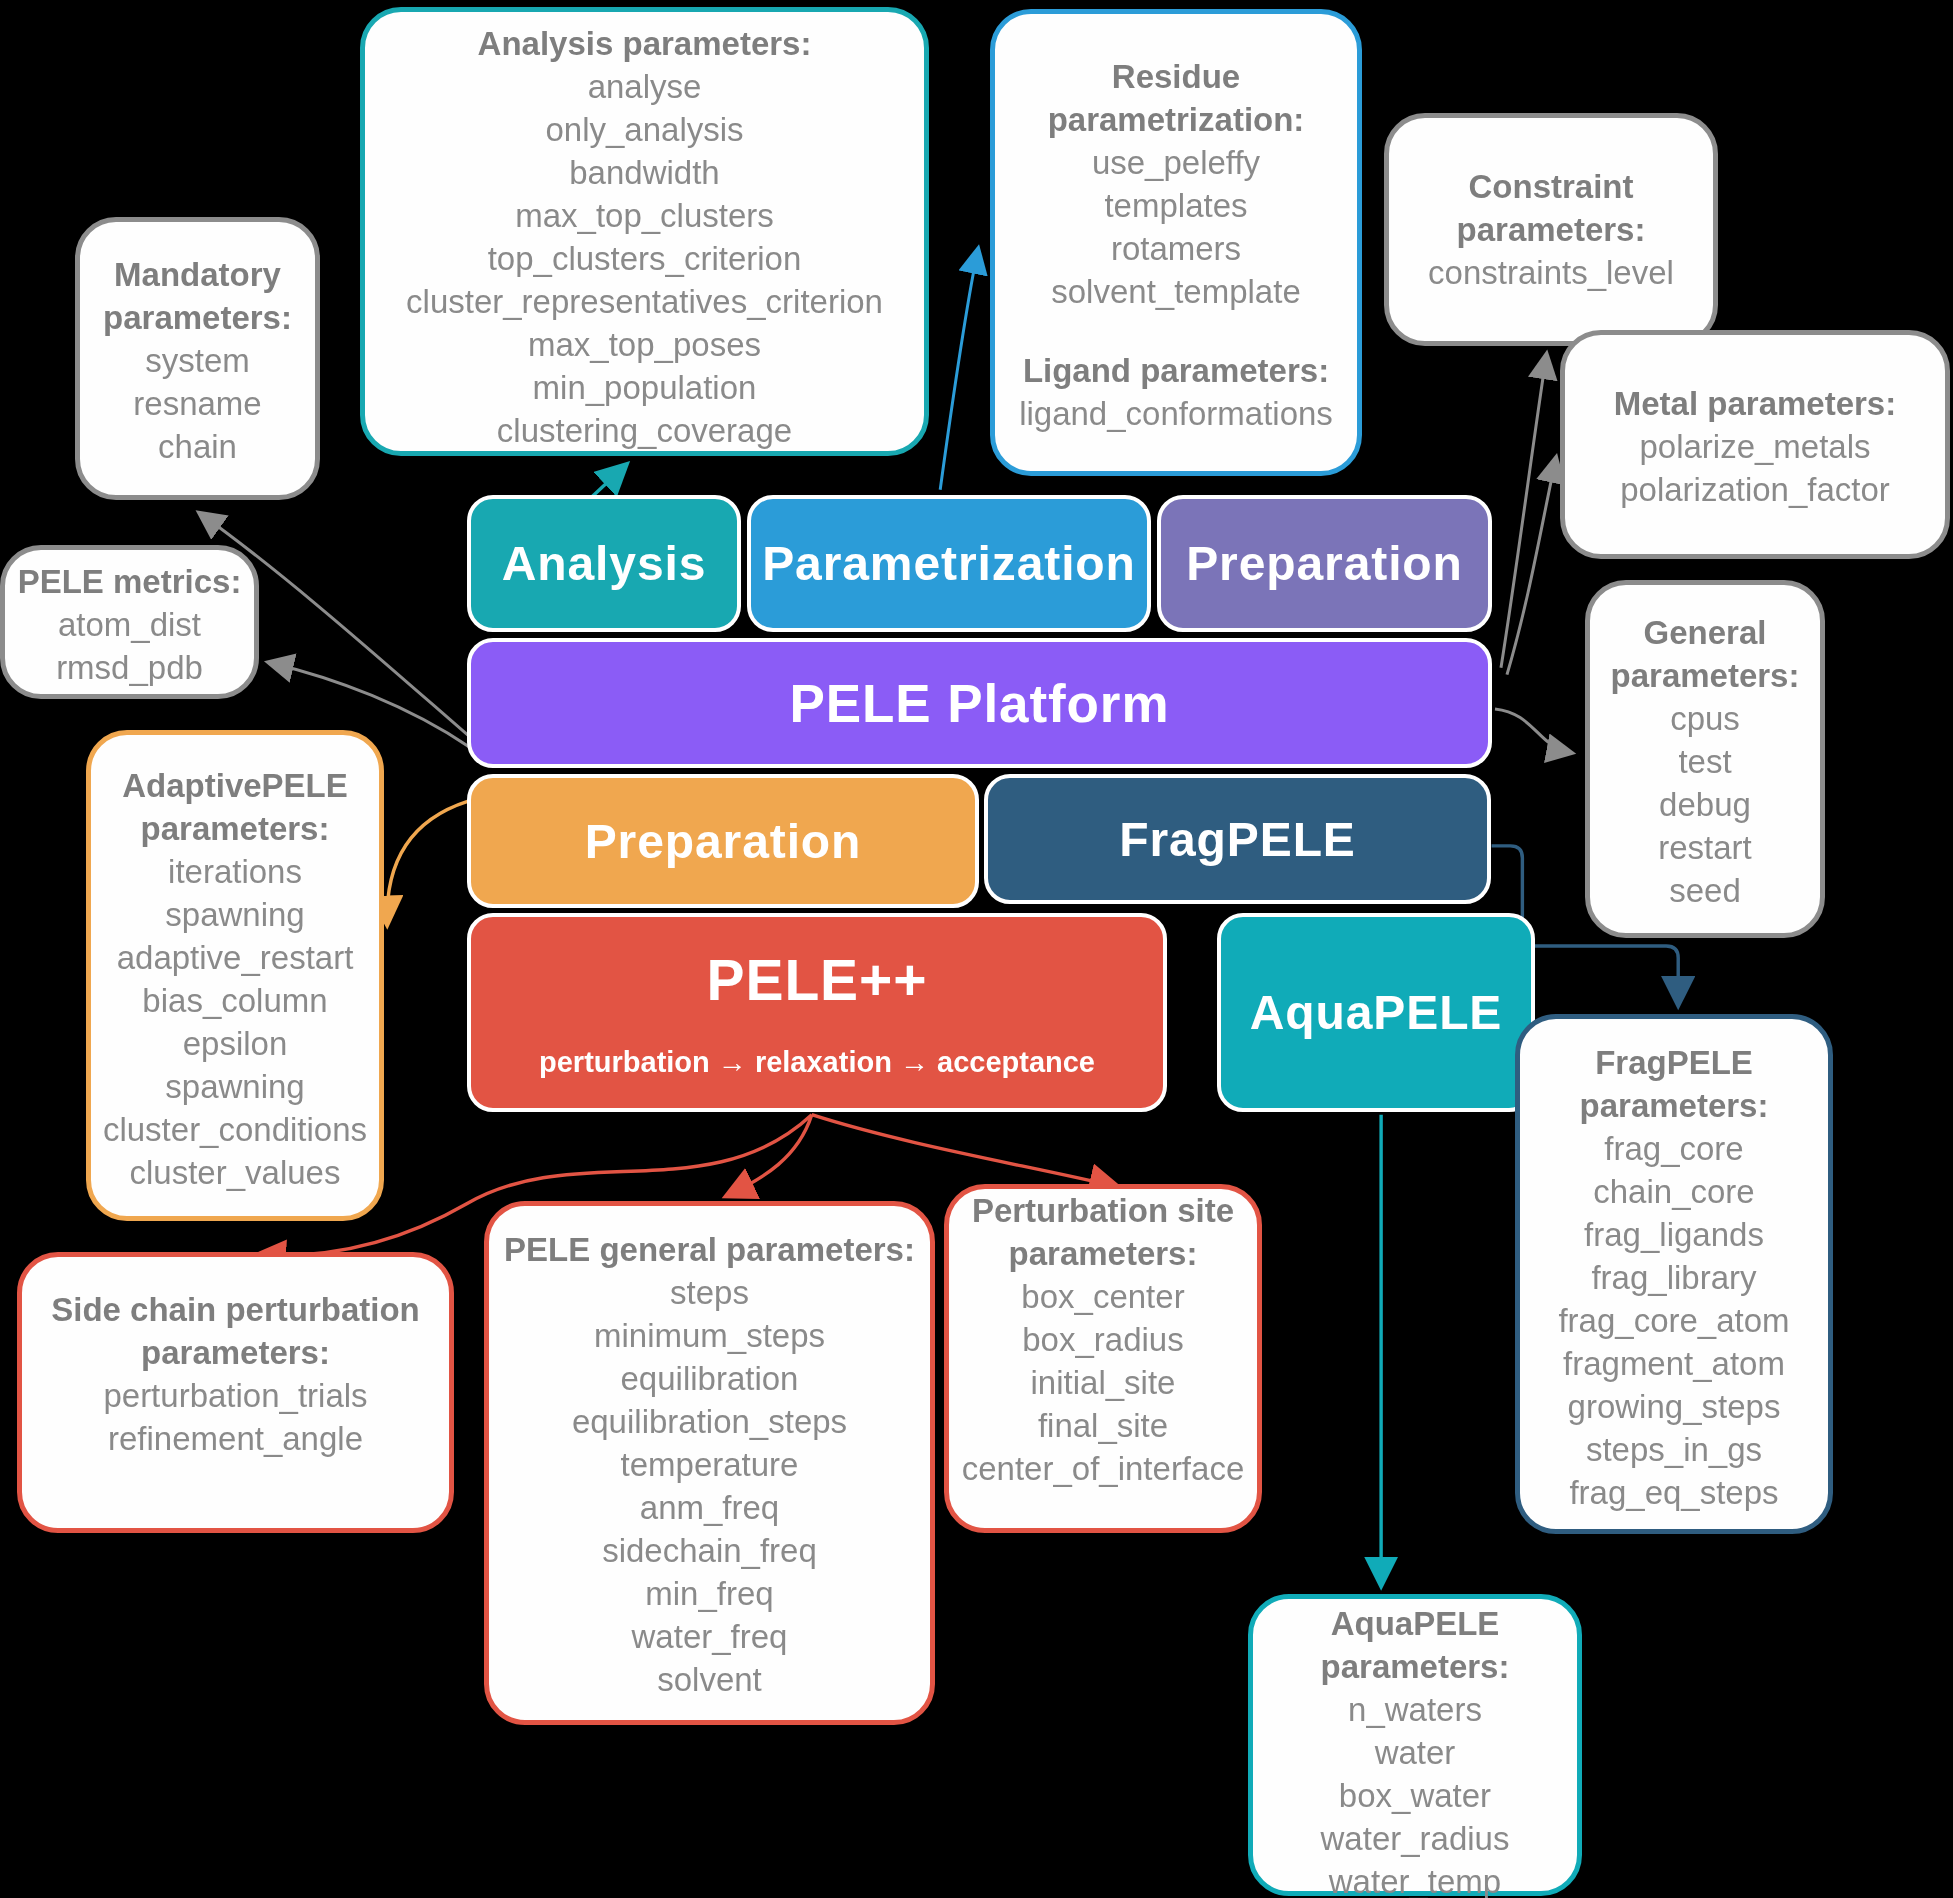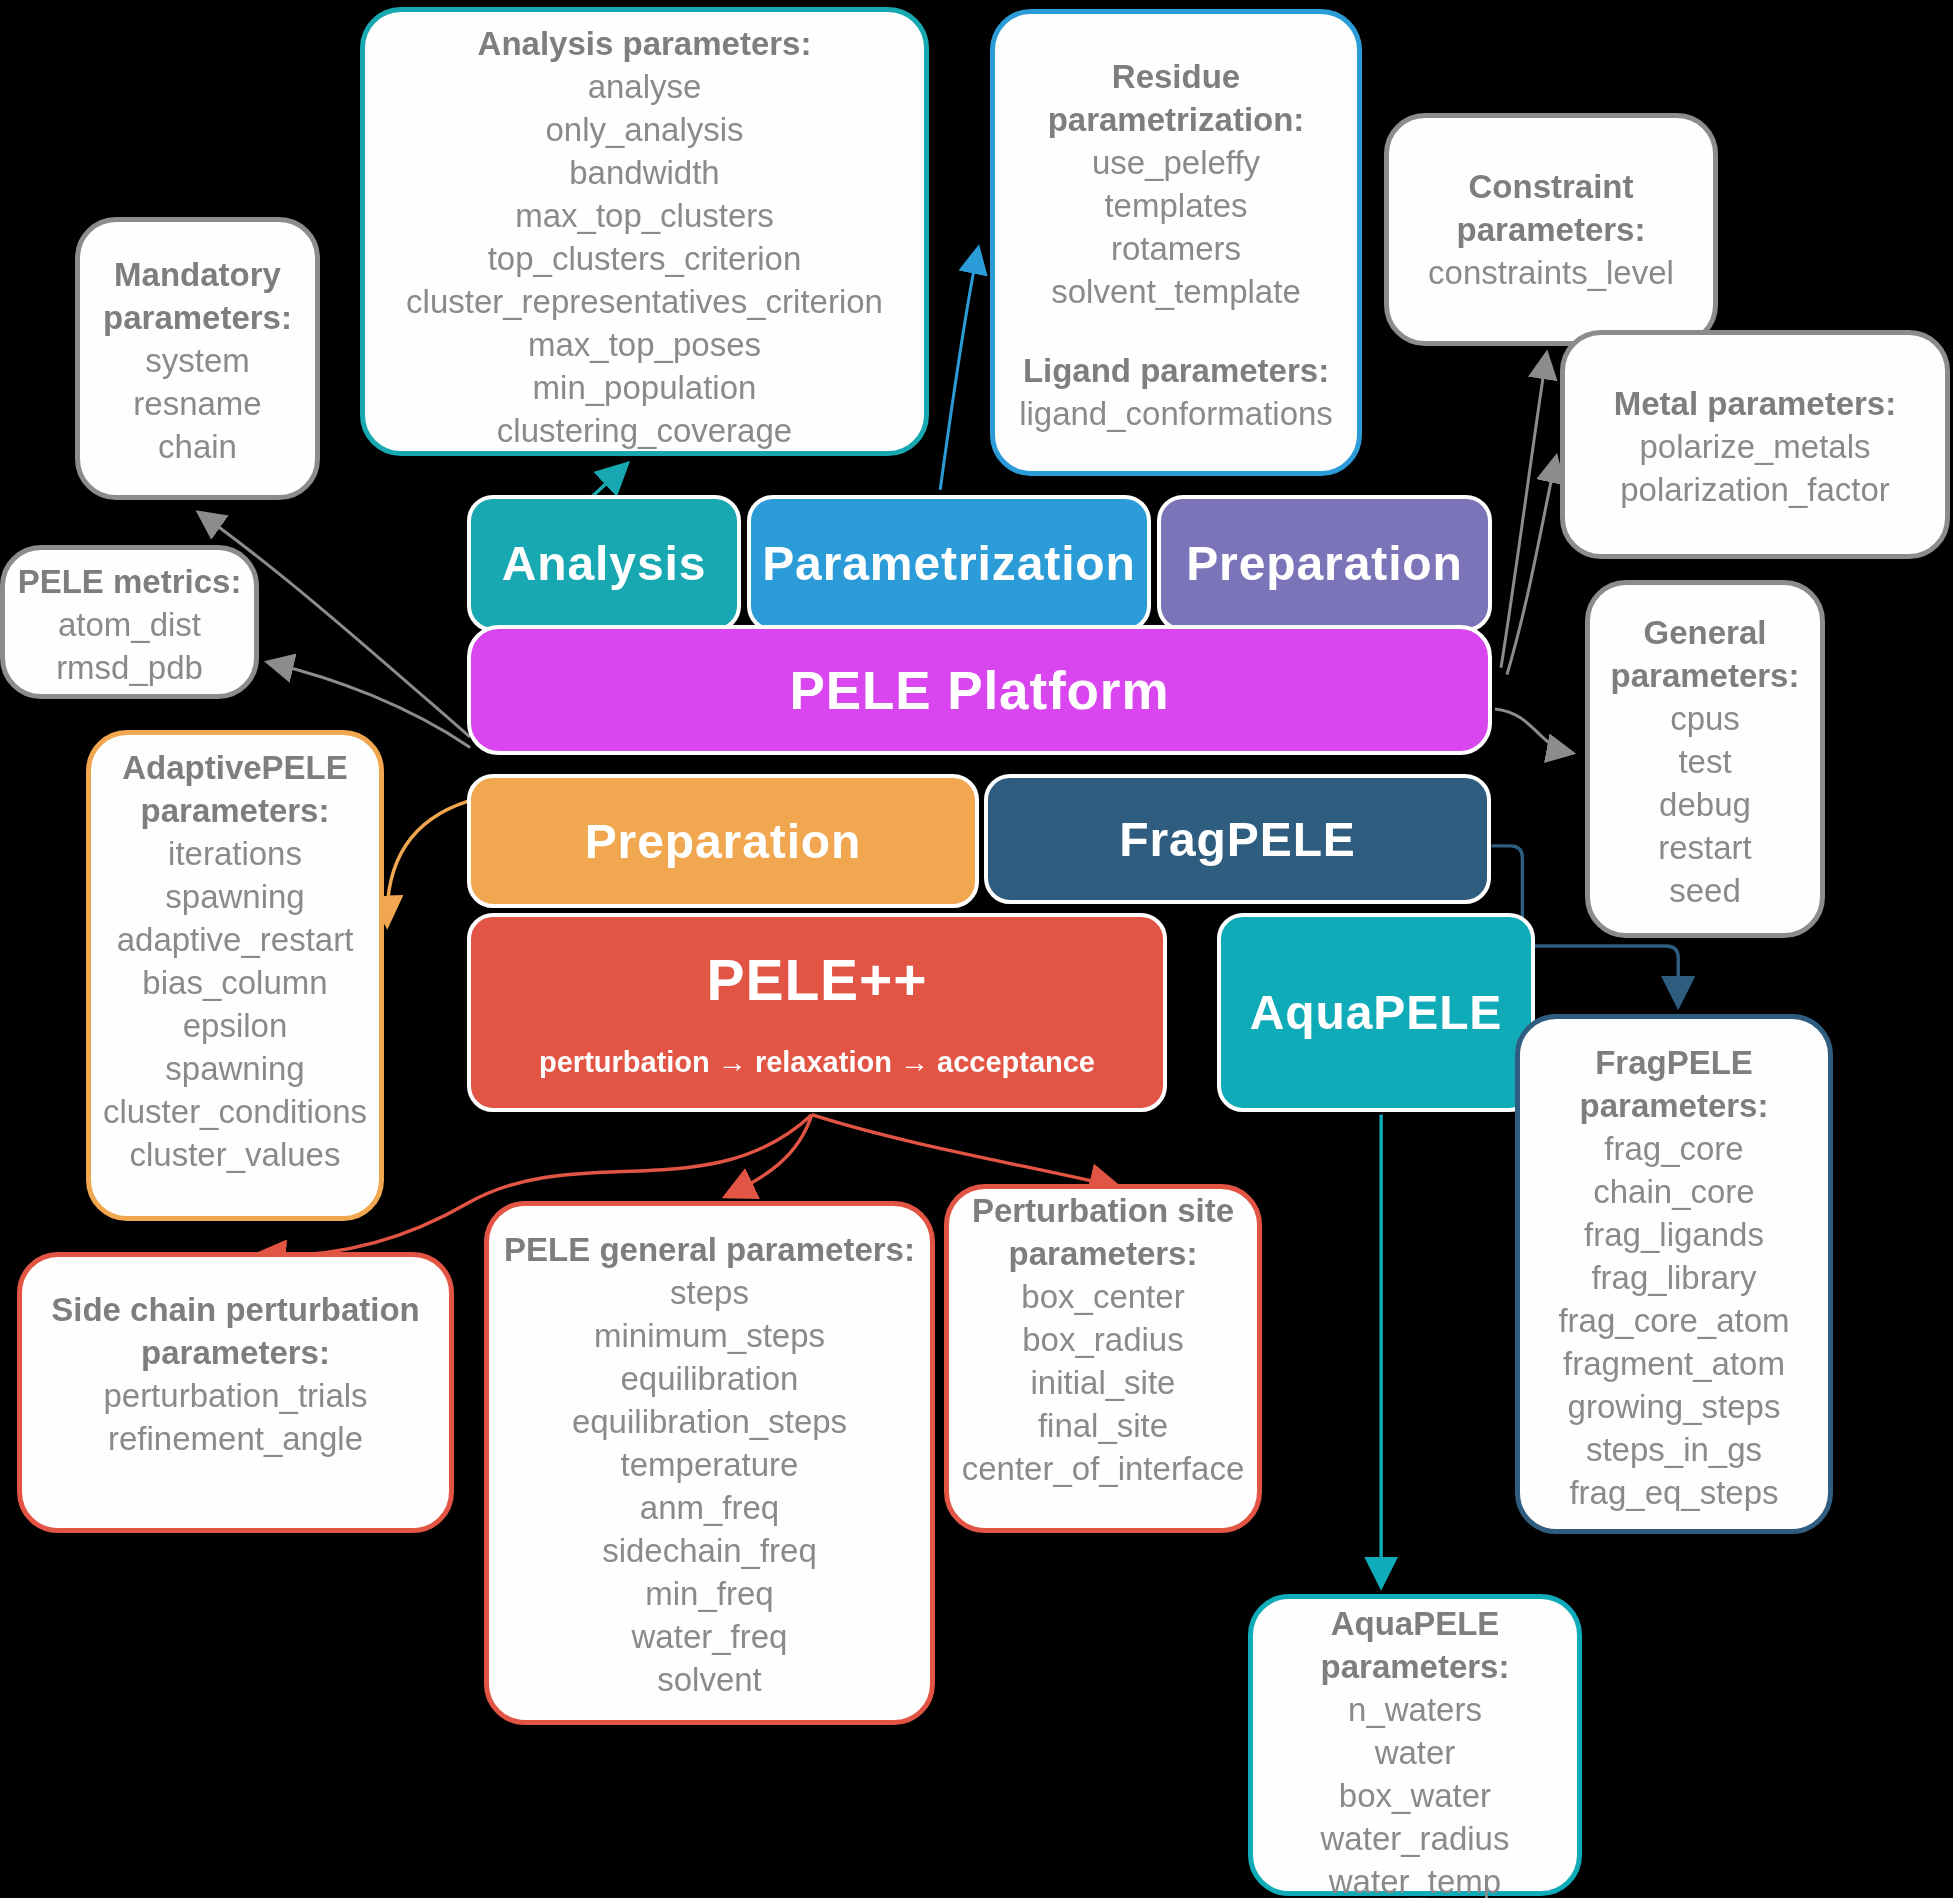--- a/index.html
+++ b/index.html
@@ -68,21 +68,21 @@
     </svg>
 <div class="block" style="left: 467px; top: 495px; width: 274px; height: 137px; background: rgb(24, 168, 177);">
       <div class="block-label">Analysis</div>
     </div>
     <div class="block" style="left: 747px; top: 495px; width: 404px; height: 137px; background: rgb(43, 156, 216);">
       <div class="block-label">Parametrization</div>
     </div>
     <div class="block" style="left: 1157px; top: 495px; width: 335px; height: 137px; background: rgb(123, 116, 184);">
       <div class="block-label">Preparation</div>
     </div>
-    <div class="block" style="left: 467px; top: 625px; width: 1025px; height: 130px; background: #d946ef; border-radius: 32px;">
+    <div class="block" style="left: 467px; top: 638px; width: 1025px; height: 130px; background: #8b5cf6;">
       <div class="block-label platform">PELE Platform</div>
     </div>
     <div class="block" style="left: 467px; top: 774px; width: 512px; height: 134px; background: rgb(240, 167, 79);">
       <div class="block-label">Preparation</div>
     </div>
     <div class="block" style="left: 984px; top: 774px; width: 507px; height: 130px; background: rgb(47, 93, 128); text-align: right;">
       <div class="block-label">FragPELE</div>
     </div>
     <div class="block" style="left: 467px; top: 913px; width: 700px; height: 199px; background: rgb(226, 84, 68);">
       <div class="block-label big">PELE++</div>
@@ -149,21 +149,21 @@
     <div class="pbox" style="left: 1575px; top: 580px; width: 240px; height: 358px; padding-top: 26px; border: 5.1px solid rgb(140, 140, 140); margin-left: 10px;">
       <div class="box-section">
         <div class="box-title">General parameters:</div>
         <div class="pitem">cpus</div>
         <div class="pitem">test</div>
         <div class="pitem">debug</div>
         <div class="pitem">restart</div>
         <div class="pitem">seed</div>
       </div>
     </div>
-    <div class="pbox" style="left: 86px; top: 730px; width: 298px; height: 491px; padding-top: 11px; border: 5.1px solid rgb(240, 167, 79);">
+    <div class="pbox" style="left: 86px; top: 730px; width: 298px; height: 491px; padding-top: 29px; border: 5.1px solid rgb(240, 167, 79);">
       <div class="box-section">
         <div class="box-title">AdaptivePELE parameters:</div>
         <div class="pitem">iterations</div>
         <div class="pitem">spawning</div>
         <div class="pitem">adaptive_restart</div>
         <div class="pitem">bias_column</div>
         <div class="pitem">epsilon</div>
         <div class="pitem">spawning</div>
         <div class="pitem">cluster_conditions</div>
         <div class="pitem">cluster_values</div>

